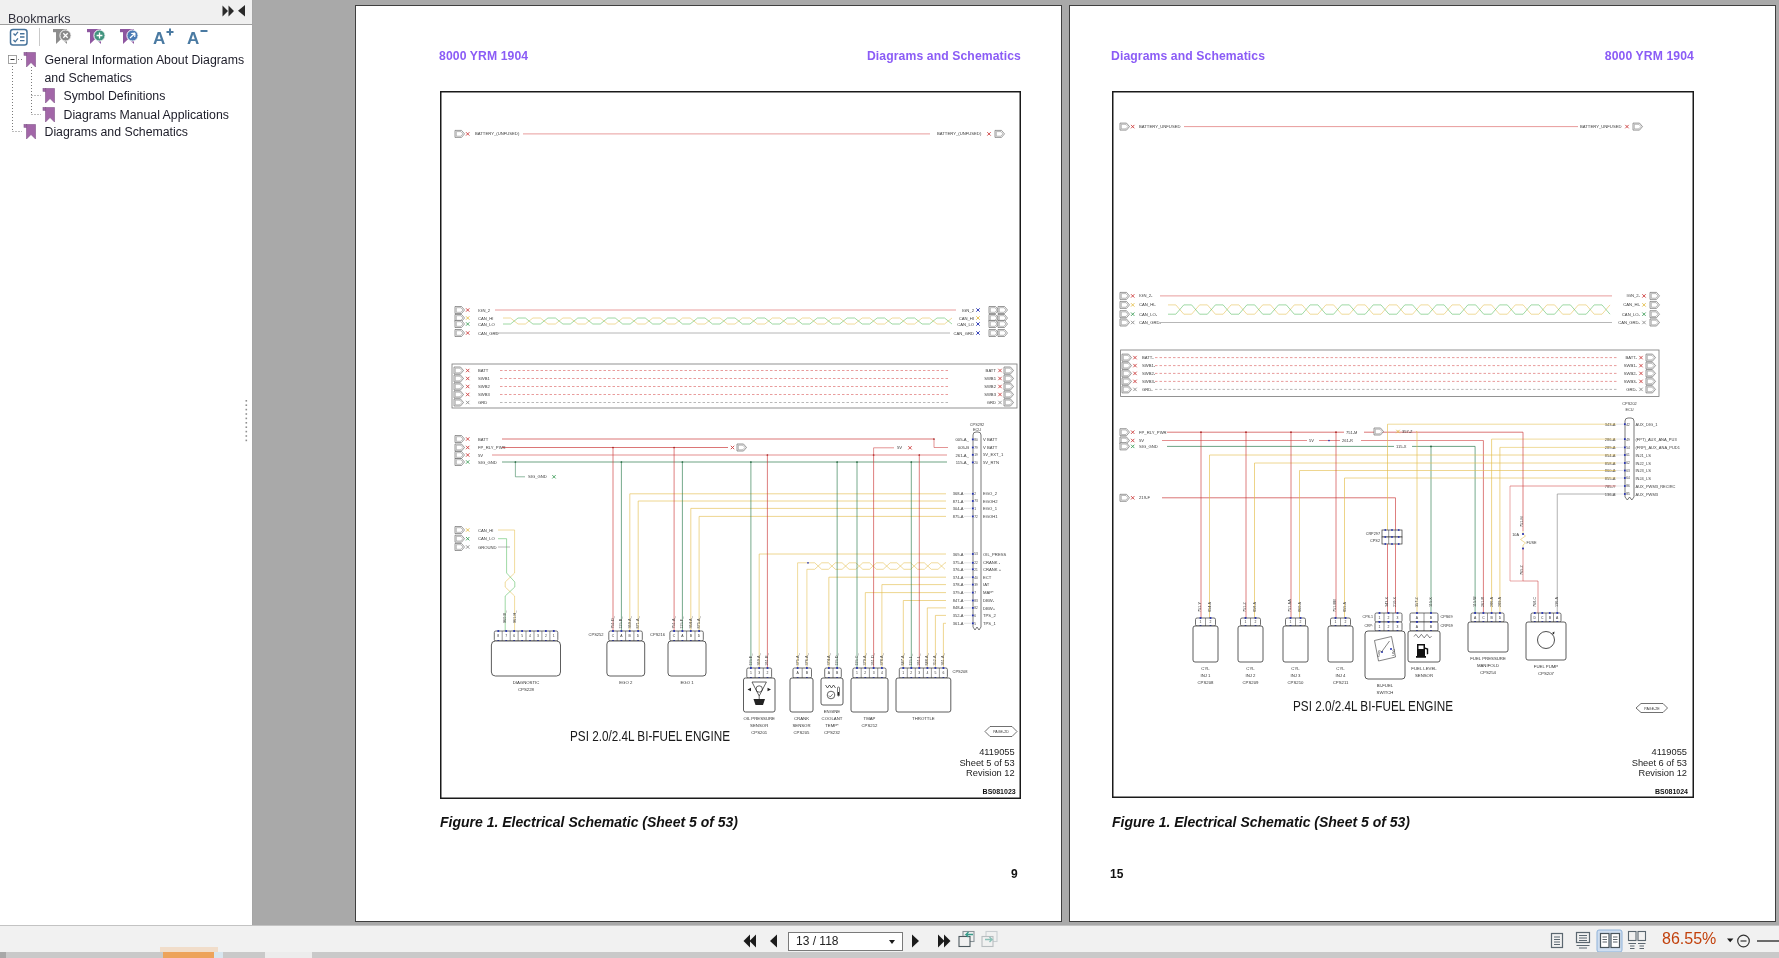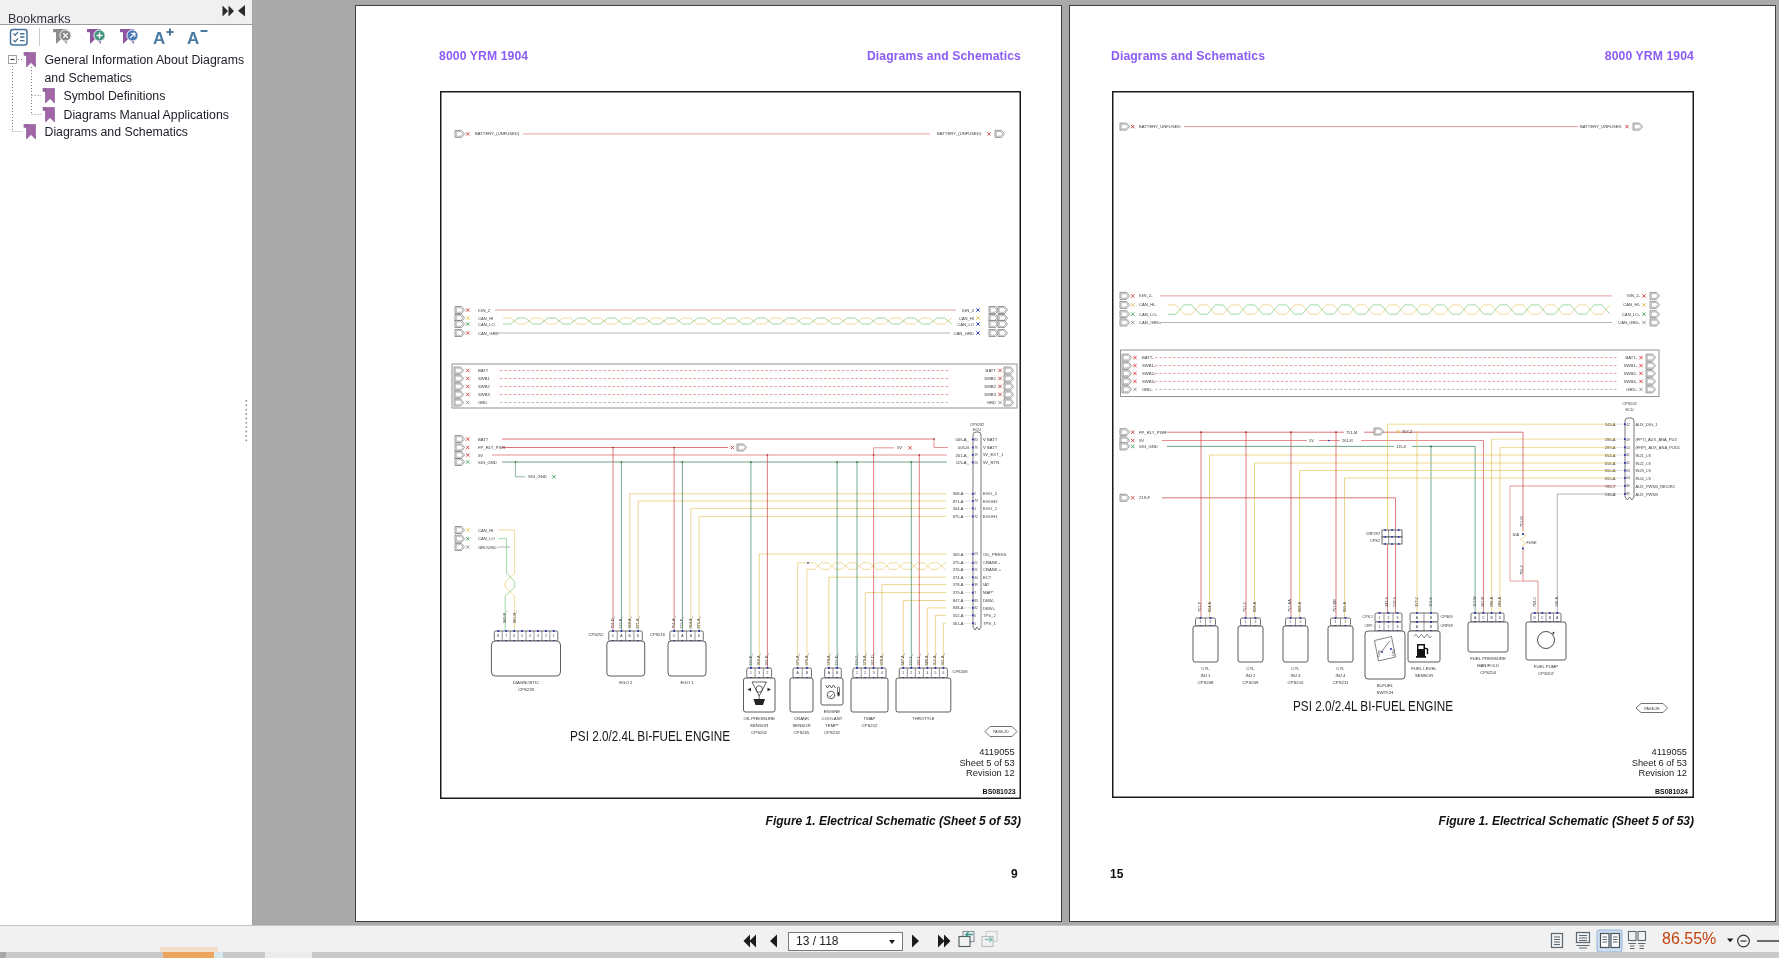--- a/index.html
+++ b/index.html
@@ -5,21 +5,21 @@
 * { margin:0; padding:0; box-sizing:border-box; }
 html,body { width:1779px; height:958px; overflow:hidden; font-family:"Liberation Sans",sans-serif; }
 #app { position:relative; width:1779px; height:958px; background:#a9a9a9; }
 #sidebar { position:absolute; left:0; top:0; width:253px; height:925px; background:#f0f0f0; border-right:1px solid #a5a5a5; }
 #sbhead { position:absolute; left:0; top:0; width:252px; height:24px; background:#f0f0f0; }
 #sbtitle { position:absolute; left:8px; top:4px; font-size:12.5px; color:#33333e;margin-top:8px; }
 #sbpanel { position:absolute; left:0; top:24px; width:252px; height:901px; background:#ffffff; border-top:1px solid #9f9f9f; }
 .page { position:absolute; top:5px; width:707px; height:917px; background:#ffffff; border:1px solid #3f3f3f; }
 #p1 { left:355px; } #p2 { left:1069px; }
 .phead { position:absolute; top:43px; font-size:12.2px; font-weight:bold; color:#8b5cf6; letter-spacing:0.1px; }
-.pcap { position:absolute; font-size:12px; font-weight:bold; font-style:italic; color:#111; text-align:right; }
+.pcap { position:absolute; font-size:14px; font-weight:bold; font-style:italic; color:#111; text-align:left; }
 .pnum { position:absolute; font-size:12px; font-weight:bold; color:#111; }
 #toolbar { position:absolute; left:0; top:925px; width:1779px; height:39px; background:#f1f1f1; border-top:1px solid #c3c3c3; }
 #bstrip { position:absolute; left:0; top:952px; width:1779px; height:6px; background:#c9c9c9; }
 .bseg { position:absolute; top:0; height:6px; }
 #pagebox { position:absolute; left:788px; top:6px; width:115px; height:19px; background:#fff; border:1px solid #7a7a7a; font-size:12px; color:#222; line-height:17px; padding-left:7px; }
 #zoomtxt { position:absolute; left:1662px; top:4px; font-size:16px; color:#c2410c; }
 svg { display:block; }
 .schem { position:absolute; }
 </style>
 </head>

